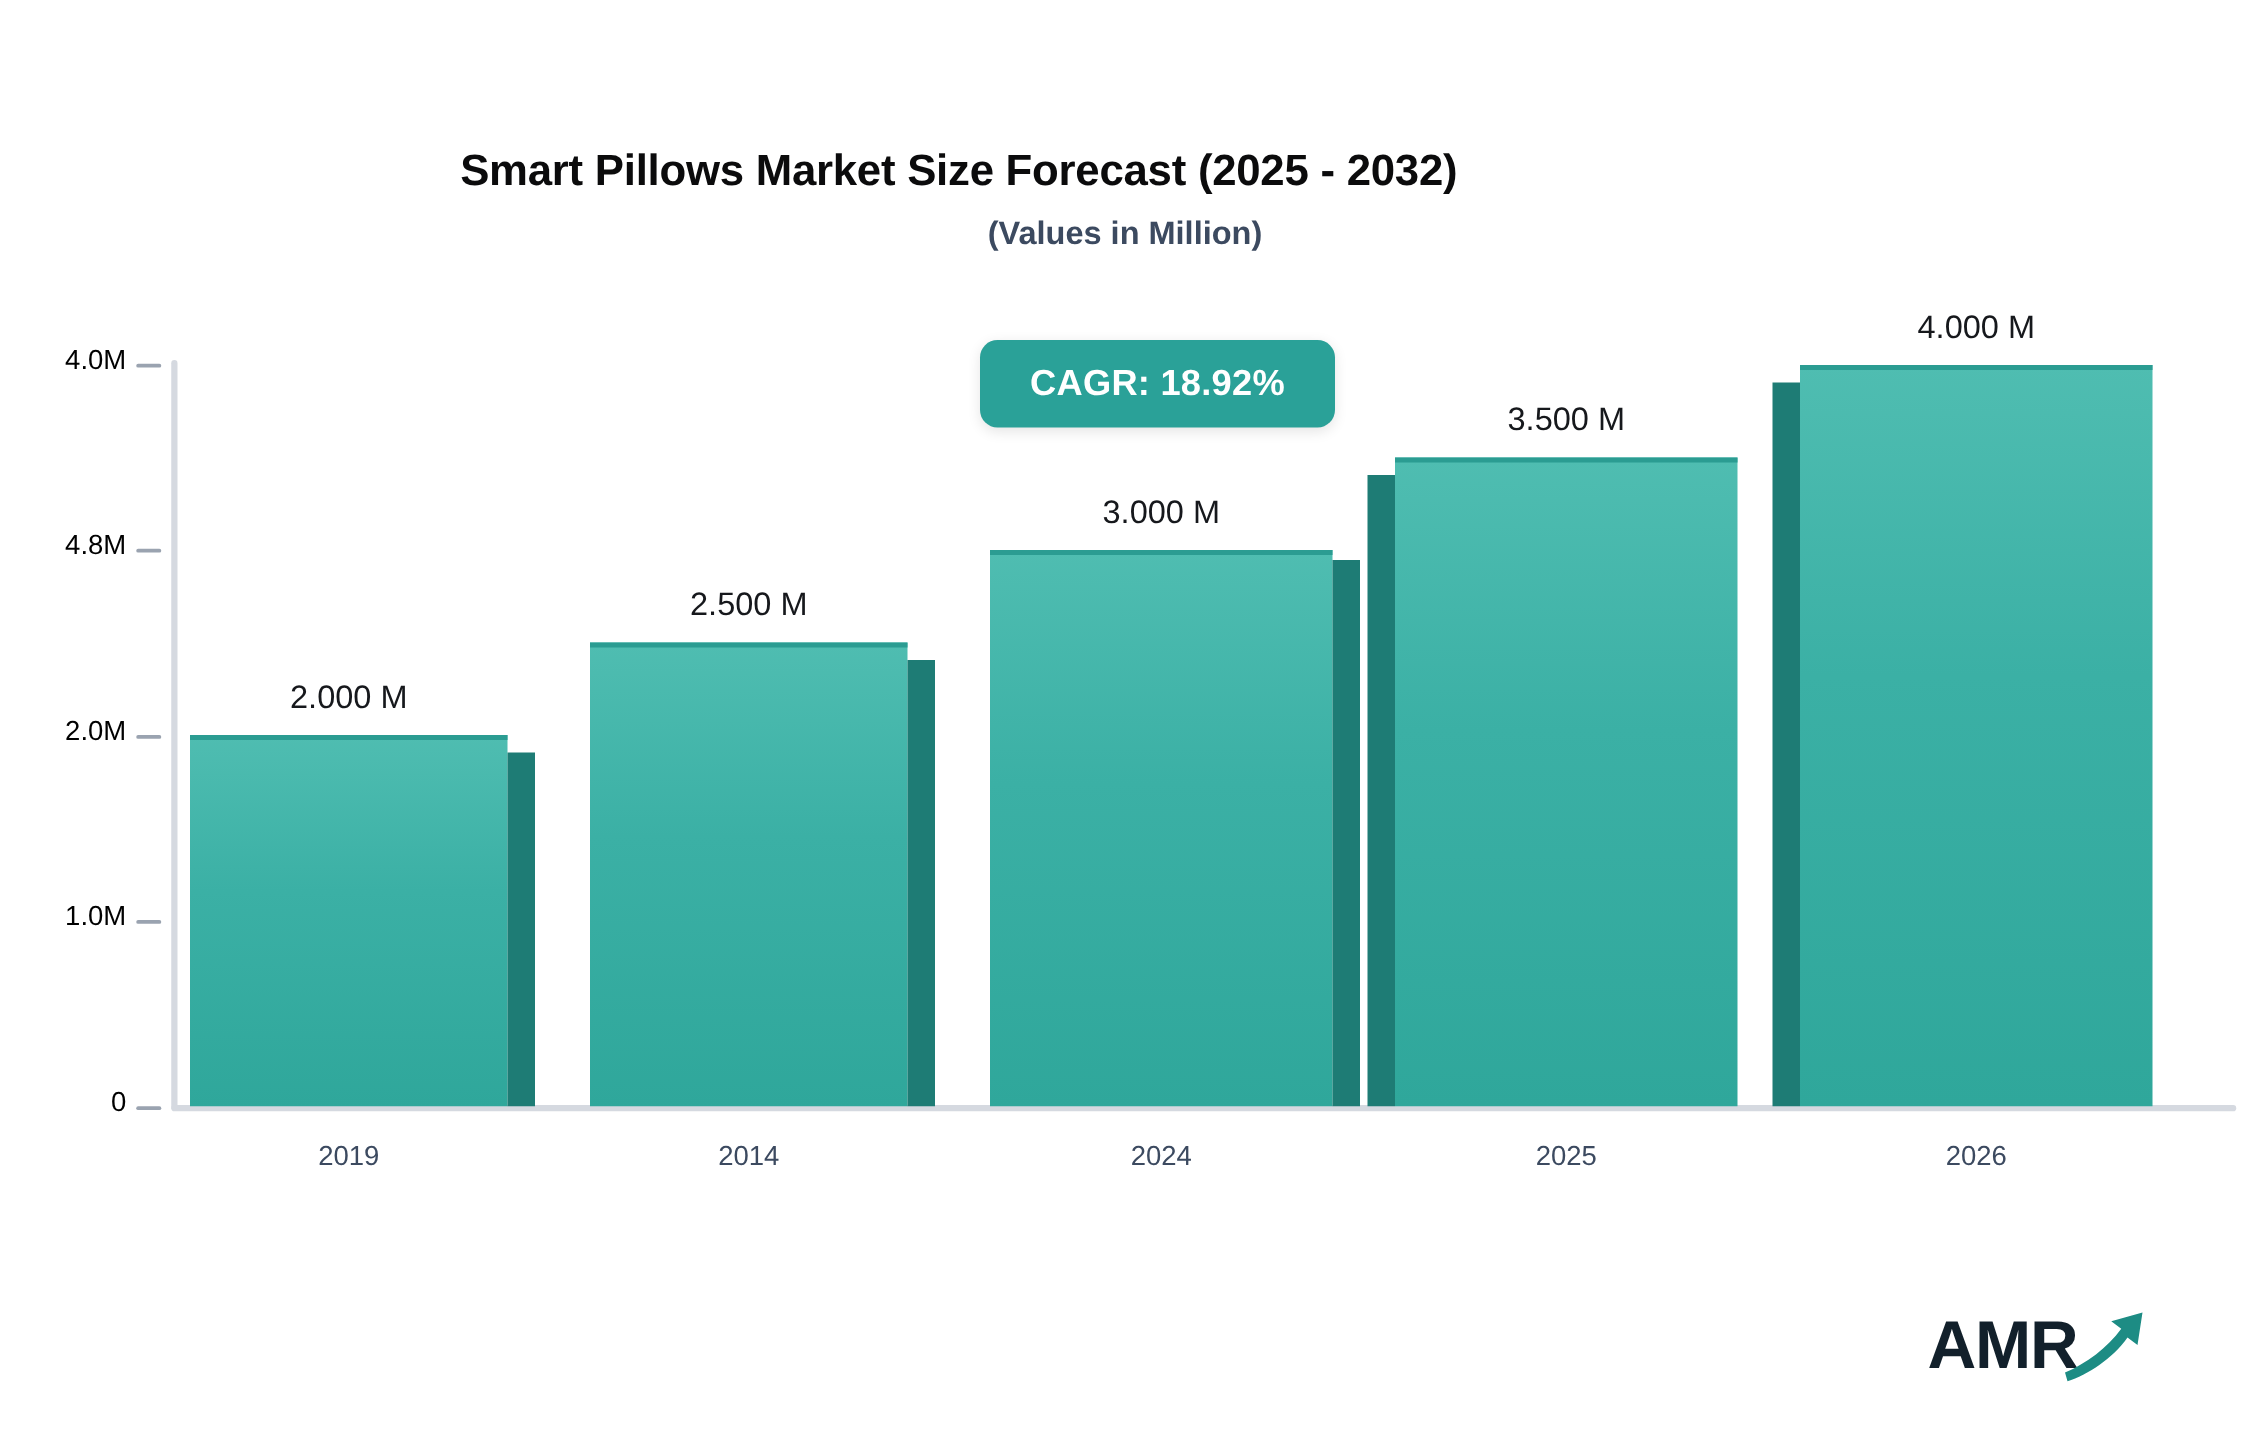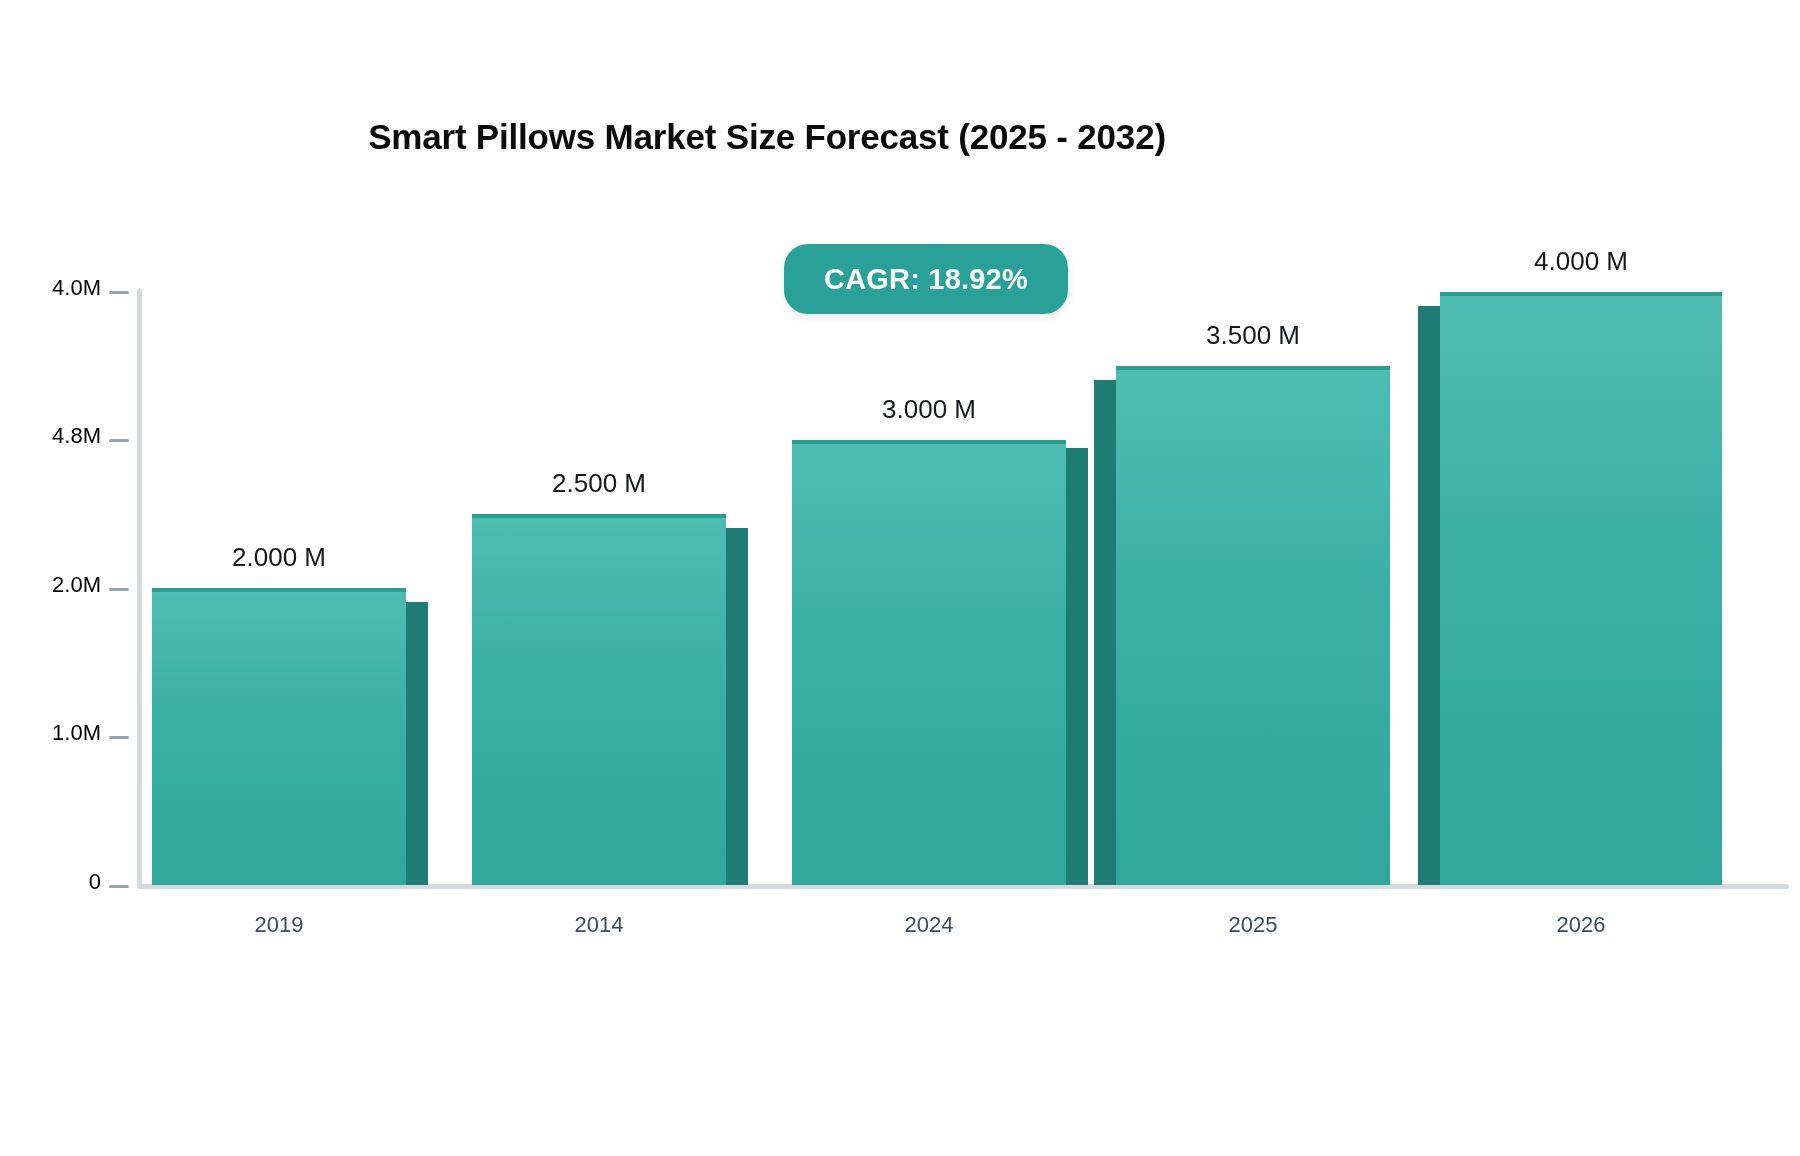--- a/index.html
+++ b/index.html
@@ -42,25 +42,25 @@
     font-size: 26px;
     font-weight: 700;
     color: #3c4a60;
     line-height: 1.1;
   }
 
   
   .cagr-badge {
     position: absolute;
     left: 784px;
-    top: 244px;
+    top: 272px;
     width: 284px;
     height: 70px;
     background: #2aa198;
-    border-radius: 24px;
+    border-radius: 14px;
     display: flex;
     align-items: center;
     justify-content: center;
     box-shadow: 0 3px 10px rgba(0,0,0,0.10);
   }
   .cagr-badge span {
     color: #ffffff;
     font-size: 29px;
     font-weight: 700;
     letter-spacing: 0.2px;
@@ -188,20 +188,21 @@
   }
   .amr-logo svg { width: 100%; height: 100%; display: block; }
 </style>
 </head>
 <body>
 
 <div id="root">
 
   <div class="chart-title">Smart Pillows Market Size Forecast (2025 - 2032)</div>
 
+  <div class="chart-subtitle">(Values in Million)</div>
 
   <div class="cagr-badge">
     <span>CAGR: 18.92%</span>
   </div>
 
   <div class="plot">
     <div class="y-axis-line"></div>
     <div class="x-axis-line"></div>
 
     <div class="y-tick" style="top:885px">
@@ -269,14 +270,23 @@
 
     </div>
 
     <div class="x-label" style="left:279px;">2019</div>
     <div class="x-label" style="left:599px;">2014</div>
     <div class="x-label" style="left:929px;">2024</div>
     <div class="x-label" style="left:1253px;">2025</div>
     <div class="x-label" style="left:1581px;">2026</div>
   </div>
 
+  <div class="amr-logo">
+    <svg viewBox="0 0 210 76" xmlns="http://www.w3.org/2000/svg" aria-hidden="true">
+      <text x="0" y="52" font-family="Liberation Sans, sans-serif" font-size="54" font-weight="700" fill="#12202b" letter-spacing="-1">AMR</text>
+      <g fill="#1d8c84">
+        <path d="M112 63 C 128 58, 148 45, 160 28 L 168 34 L 172 8 L 147 15 L 155 21
+                 C 144 36, 127 49, 110 56 Z"></path>
+      </g>
+    </svg>
+  </div>
 
 </div>
 
 </body></html>

